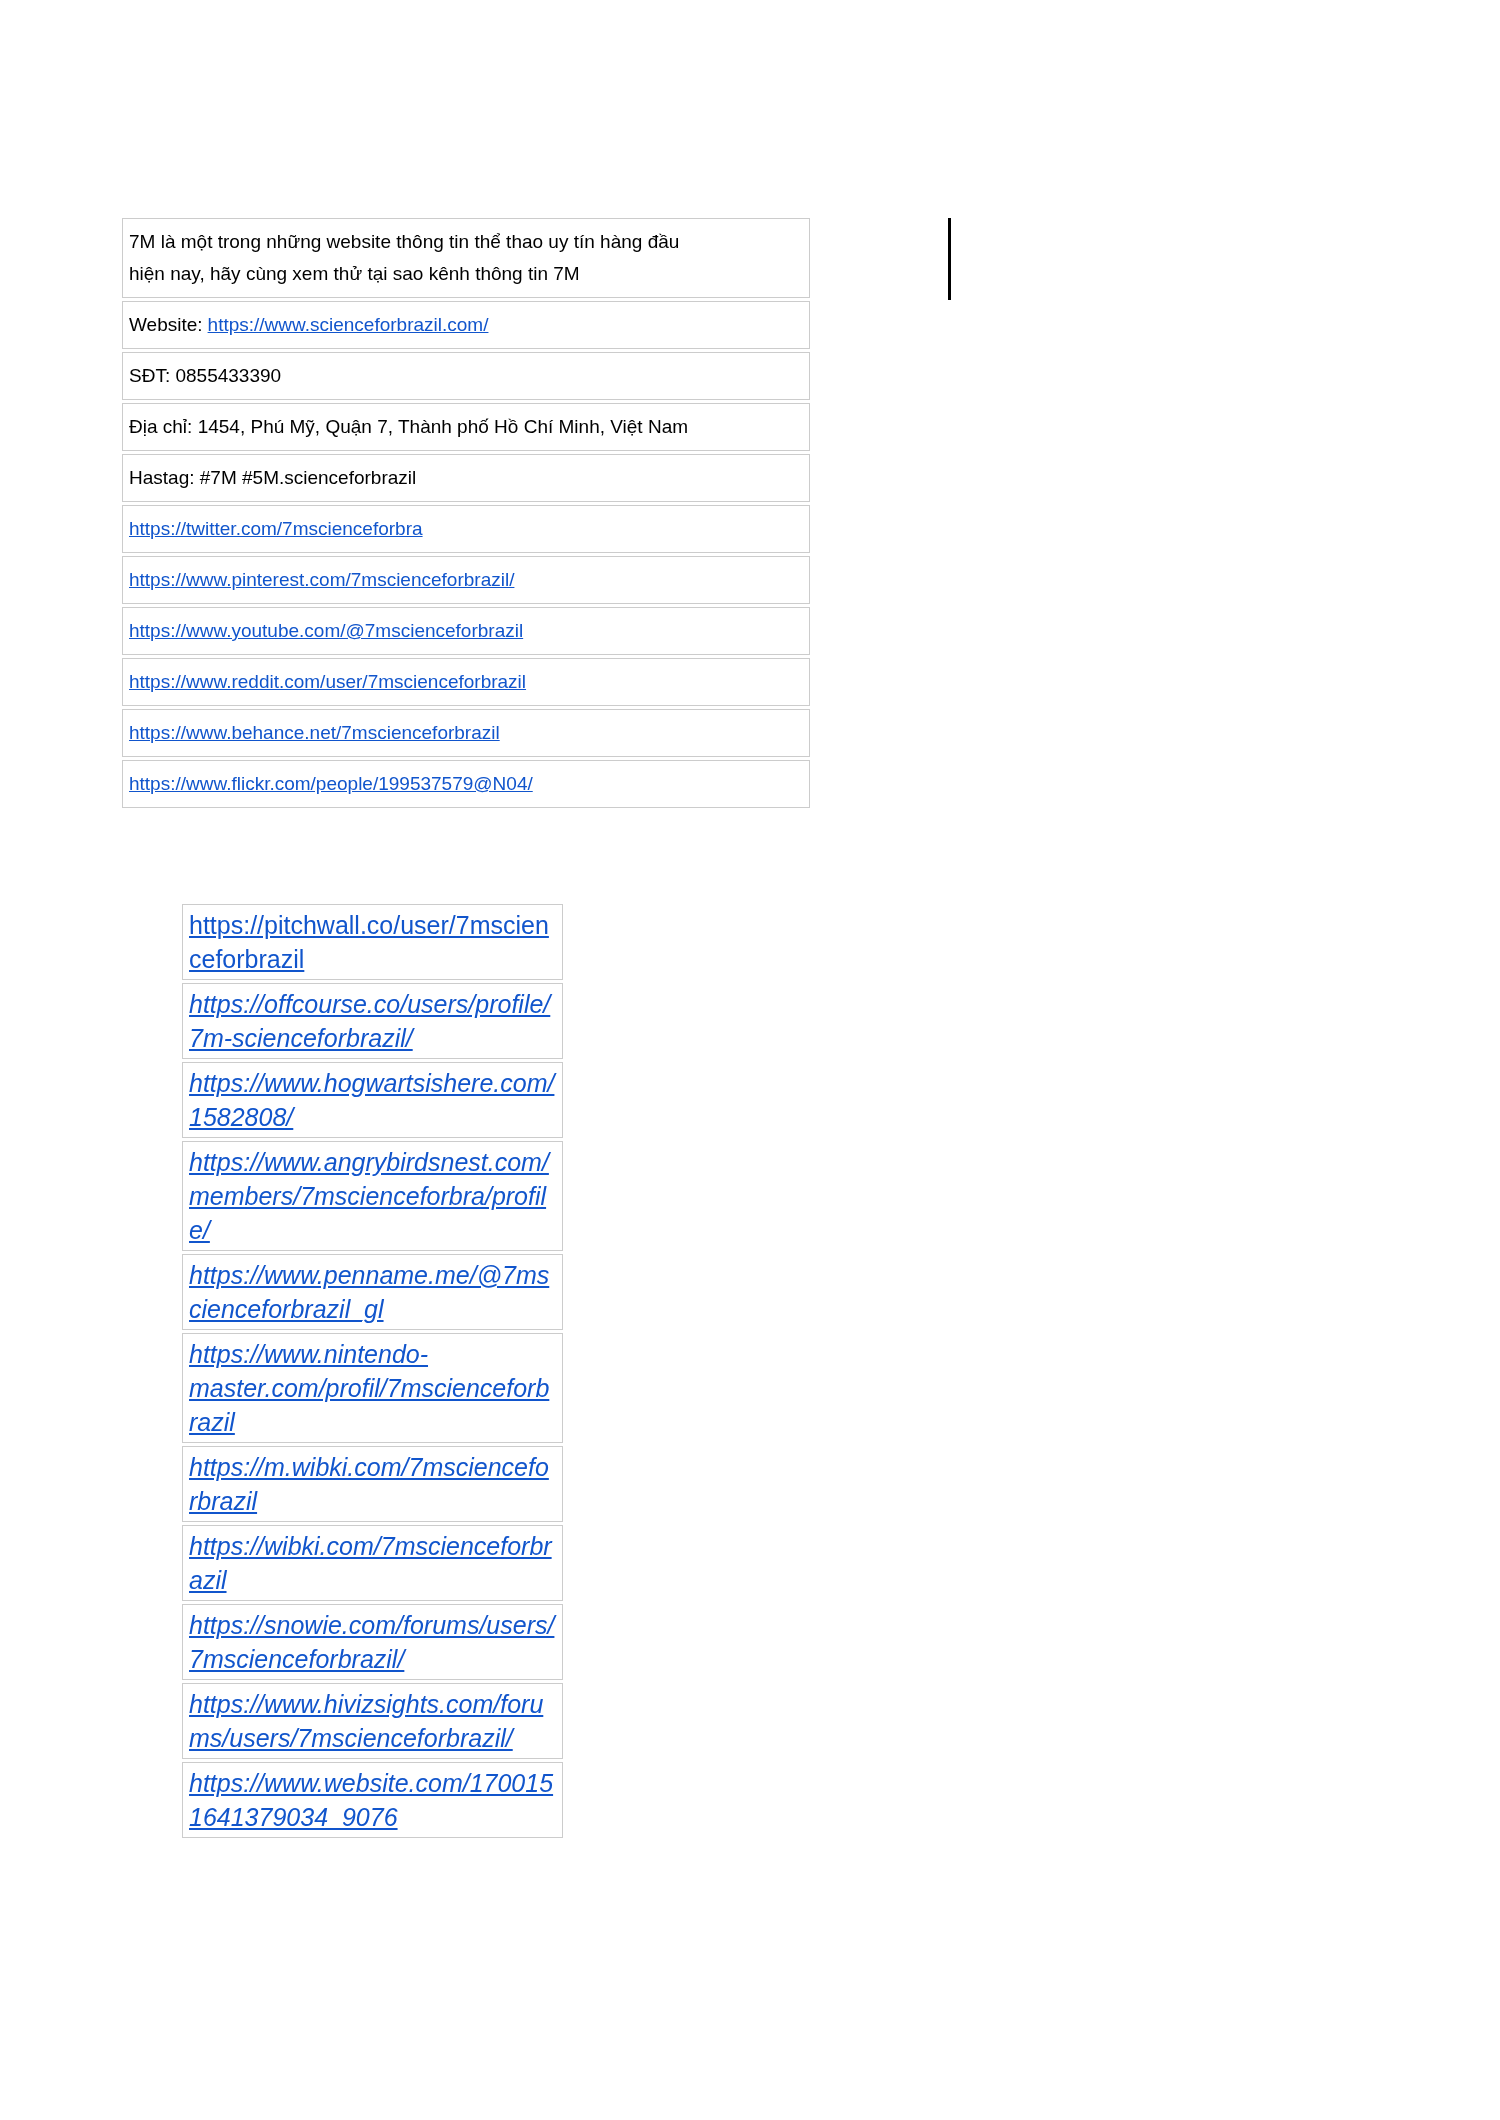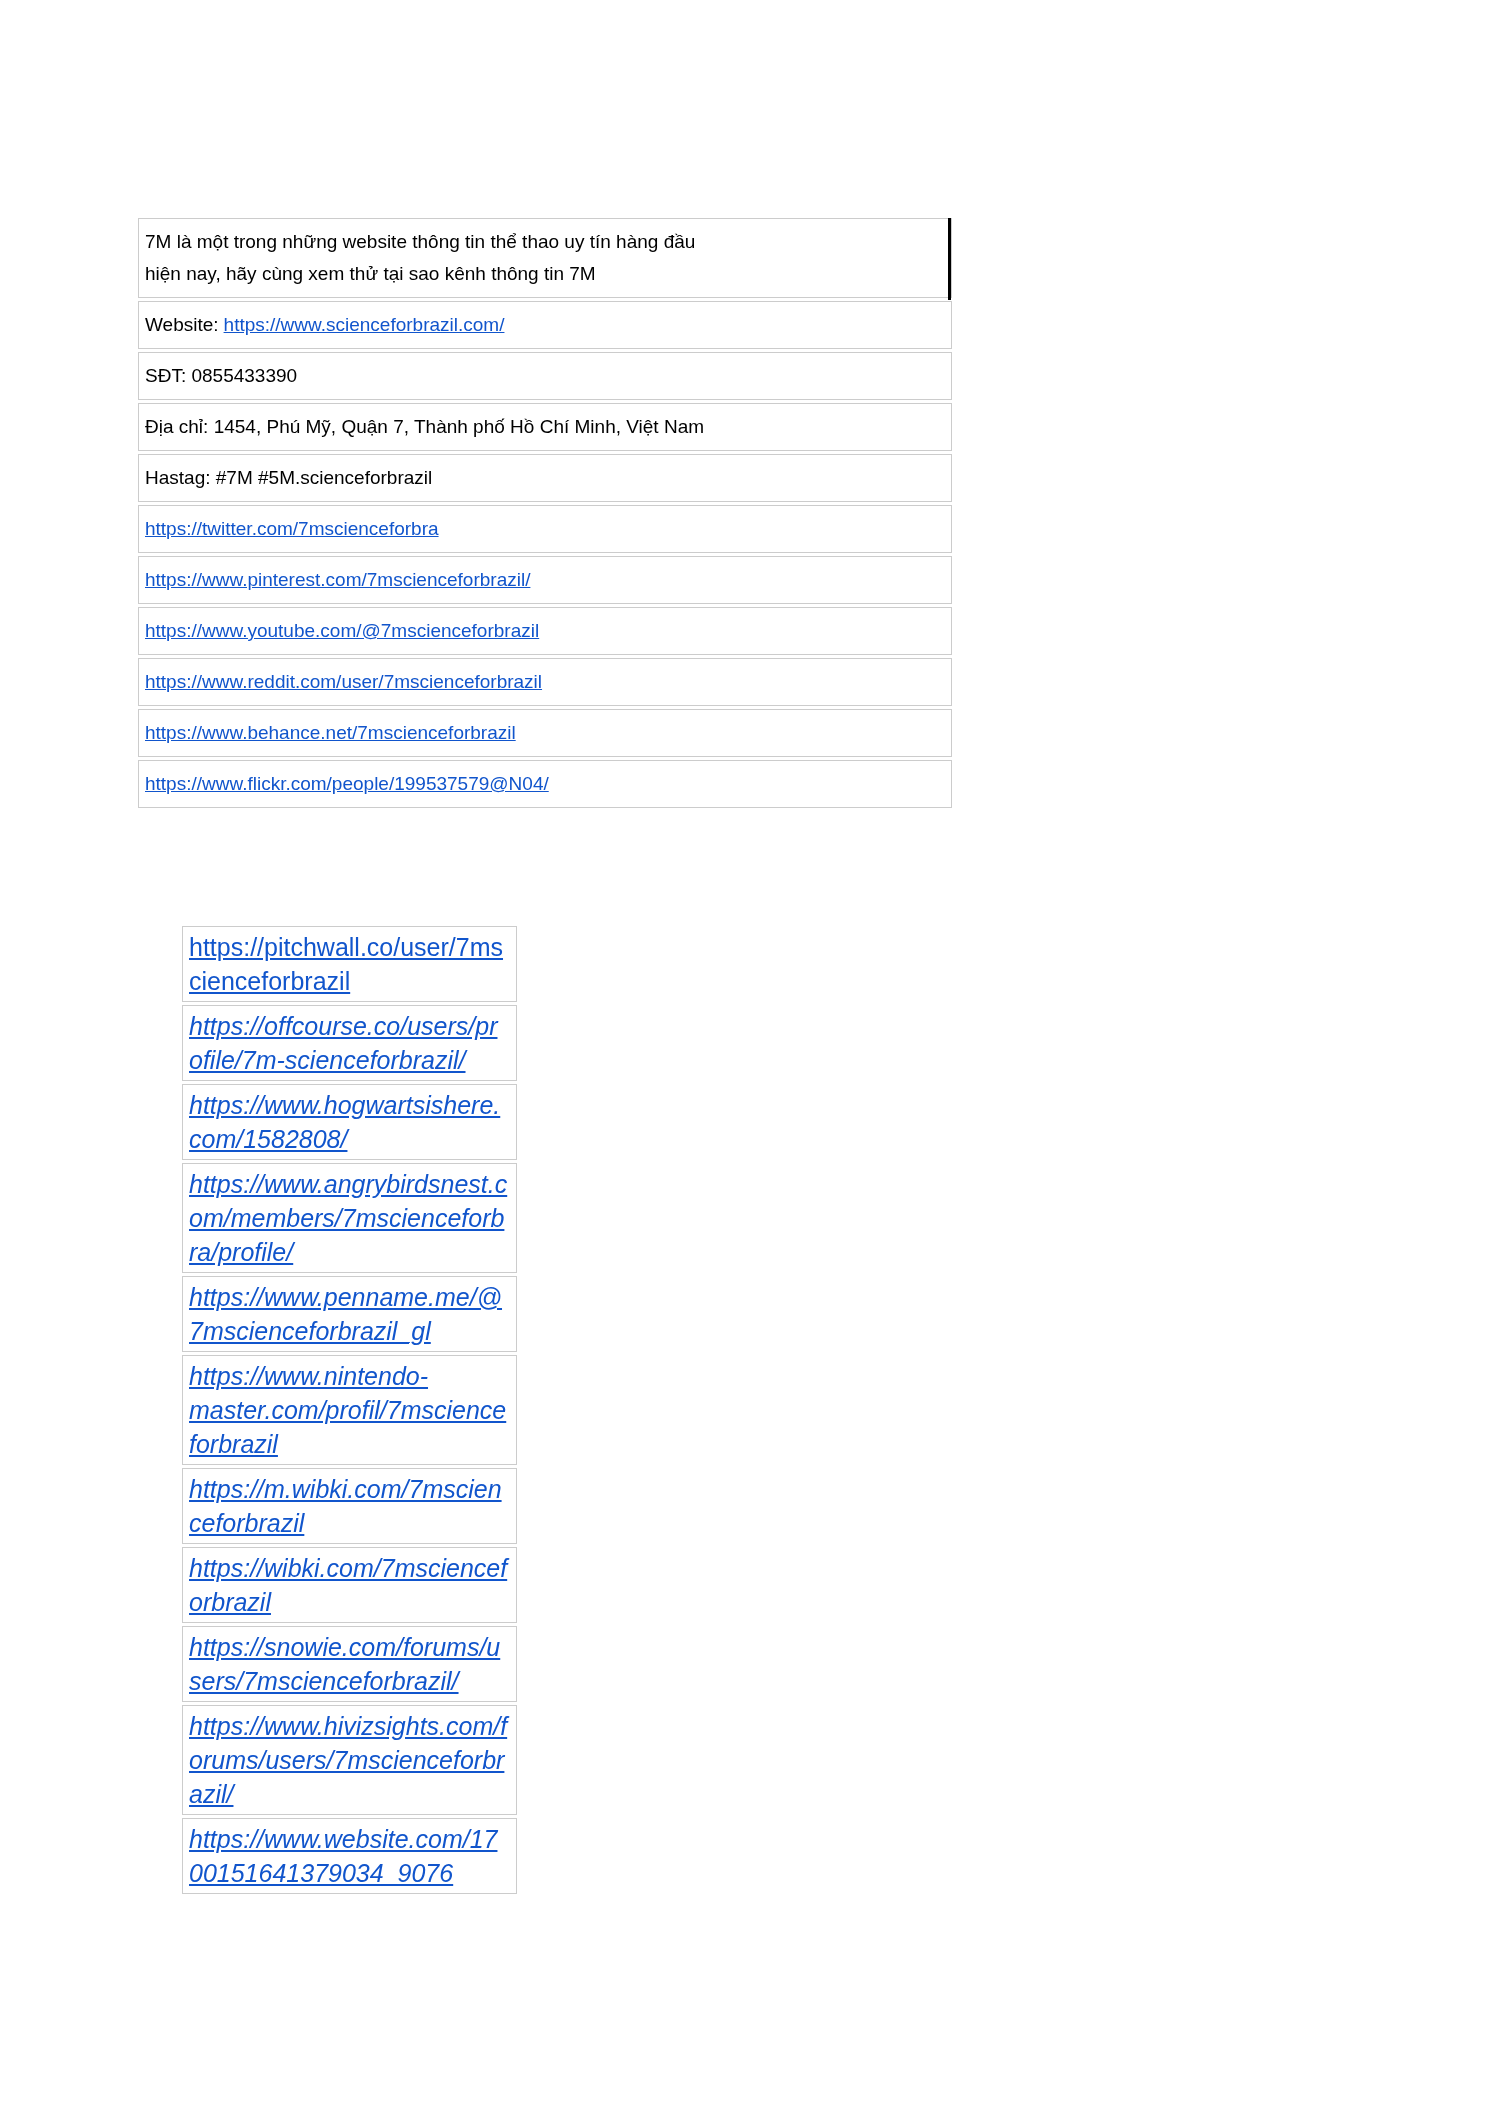--- a/index.html
+++ b/index.html
@@ -5,35 +5,35 @@
   html,body{margin:0;padding:0;}
   body{
     width:1500px;height:2120px;
     background:#ffffff;
     font-family:"Liberation Sans","DejaVu Sans",sans-serif;
     color:#000000;
     position:relative;
     overflow:hidden;
   }
   .info-table{
-    position:absolute;left:138px;top:218px;width:814px;border-radius:10px;
+    position:absolute;left:122px;top:218px;width:688px;border-radius:10px;
   }
   .t1-row{
     box-sizing:border-box;
     border:1px solid #cccccc;
     background:#ffffff;
     padding:7px 6px;
     font-size:19px;
     line-height:32px;
     white-space:nowrap;
   }
   .t1-row.desc{white-space:normal;}
   .t1-row + .t1-row{margin-top:3px;}
   .links-table{
-    position:absolute;left:182px;top:904px;width:335px;margin-top:22px;
+    position:absolute;left:182px;top:904px;width:381px;
   }
   .t2-row{
     box-sizing:border-box;
     border:1px solid #cccccc;
     background:#ffffff;
     padding:3px 6px;
     font-size:25px;
     line-height:34px;
     overflow-wrap:break-word;
     word-wrap:break-word;

